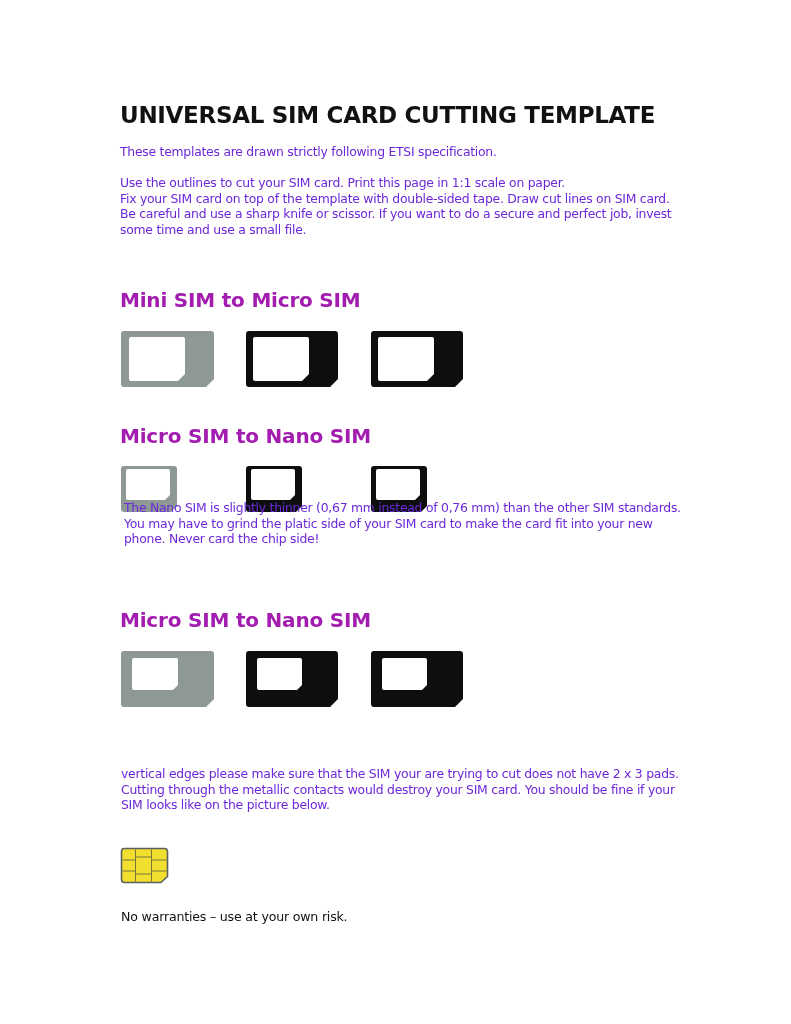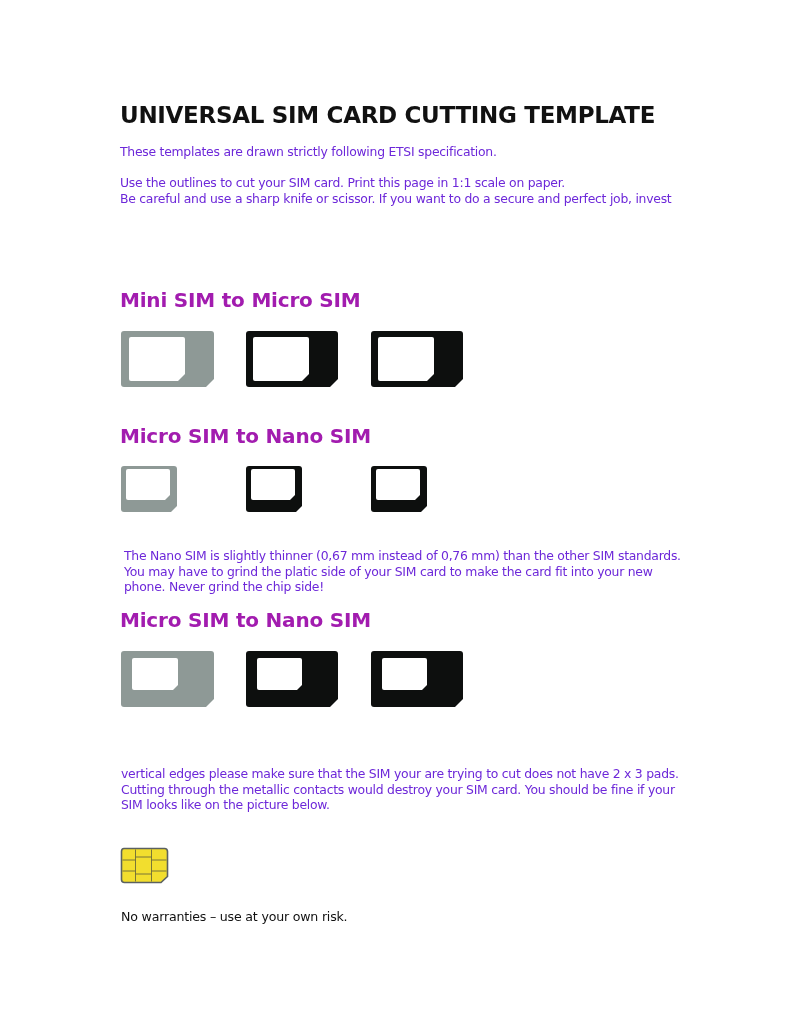--- a/index.html
+++ b/index.html
@@ -18,21 +18,23 @@
 <body>
 
 <div>
 
   <div class="abs title">UNIVERSAL SIM CARD CUTTING TEMPLATE</div>
 
   <div class="abs para" style="top:144px;">These templates are drawn strictly following ETSI specification.</div>
 
   <div class="abs para" style="top:175px;">
     <div>Use the outlines to cut your SIM card. Print this page in 1:1 scale on paper.</div>
+    <div>Fix your SIM card on top of the template with double-sided tape. Draw cut lines on SIM card.</div>
     <div>Be careful and use a sharp knife or scissor. If you want to do a secure and perfect job, invest</div>
+    <div>some time and use a small file.</div>
   </div>
 
   <div class="abs h2" style="top:288px;">Mini SIM to Micro SIM</div>
   <div>
       <svg class="sim" width="93" height="56" viewBox="0 0 93 56" style="left: 121px; top: 331px;">
         <path d="M3 0 H90 Q93 0 93 3 V48 L85 56 H3 Q0 56 0 53 V3 Q0 0 3 0 Z" fill="#8e9996"></path>
         <path d="M10 6 H62 Q64 6 64 8 V43 L57 50 H10 Q8 50 8 48 V8 Q8 6 10 6 Z" fill="#ffffff"></path>
       </svg>
       <svg class="sim" width="92" height="56" viewBox="0 0 92 56" style="left: 246px; top: 331px;">
         <path d="M3 0 H89 Q92 0 92 3 V48 L84 56 H3 Q0 56 0 53 V3 Q0 0 3 0 Z" fill="#0d0f0e"></path>
@@ -53,24 +55,24 @@
       <svg class="sim" width="56" height="46" viewBox="0 0 56 46" style="left: 246px; top: 466px;">
         <path d="M3 0 H53 Q56 0 56 3 V40 L50 46 H3 Q0 46 0 43 V3 Q0 0 3 0 Z" fill="#0d0f0e"></path>
         <path d="M7 3 H47 Q49 3 49 5 V29 L44 34 H7 Q5 34 5 32 V5 Q5 3 7 3 Z" fill="#ffffff"></path>
       </svg>
       <svg class="sim" width="56" height="46" viewBox="0 0 56 46" style="left: 371px; top: 466px;">
         <path d="M3 0 H53 Q56 0 56 3 V40 L50 46 H3 Q0 46 0 43 V3 Q0 0 3 0 Z" fill="#0d0f0e"></path>
         <path d="M7 3 H47 Q49 3 49 5 V29 L44 34 H7 Q5 34 5 32 V5 Q5 3 7 3 Z" fill="#ffffff"></path>
       </svg>
     </div>
 
-  <div class="abs para" style="top:548px; left:124px;">
+  <div class="abs para" style="top:500px; left:124px;">
     <div>The Nano SIM is slightly thinner (0,67 mm instead of 0,76 mm) than the other SIM standards.</div>
     <div>You may have to grind the platic side of your SIM card to make the card fit into your new</div>
-    <div>phone. Never grind the chip side!</div>
+    <div>phone. Never card the chip side!</div>
   </div>
 
   <div class="abs h2" style="top:608px;">Micro SIM to Nano SIM</div>
   <div>
       <svg class="sim" width="93" height="56" viewBox="0 0 93 56" style="left: 121px; top: 651px;">
         <path d="M3 0 H90 Q93 0 93 3 V48 L85 56 H3 Q0 56 0 53 V3 Q0 0 3 0 Z" fill="#8e9996"></path>
         <path d="M13 7 H55 Q57 7 57 9 V34 L52 39 H13 Q11 39 11 37 V9 Q11 7 13 7 Z" fill="#ffffff"></path>
       </svg>
       <svg class="sim" width="92" height="56" viewBox="0 0 92 56" style="left: 246px; top: 651px;">
         <path d="M3 0 H89 Q92 0 92 3 V48 L84 56 H3 Q0 56 0 53 V3 Q0 0 3 0 Z" fill="#0d0f0e"></path>

